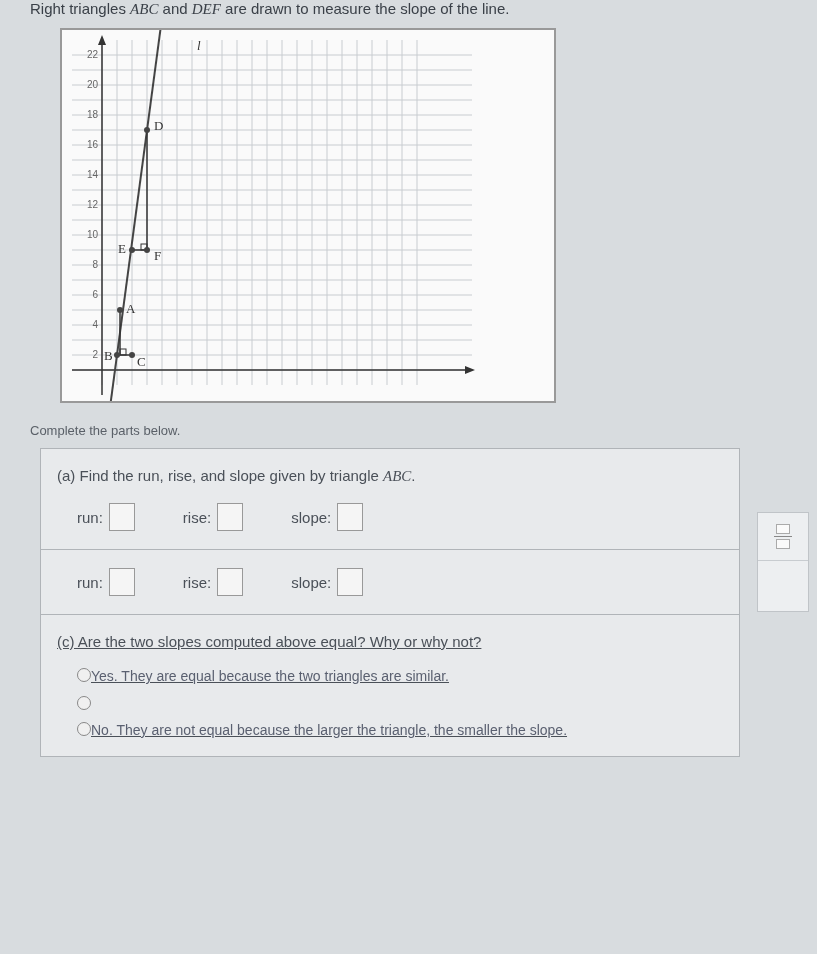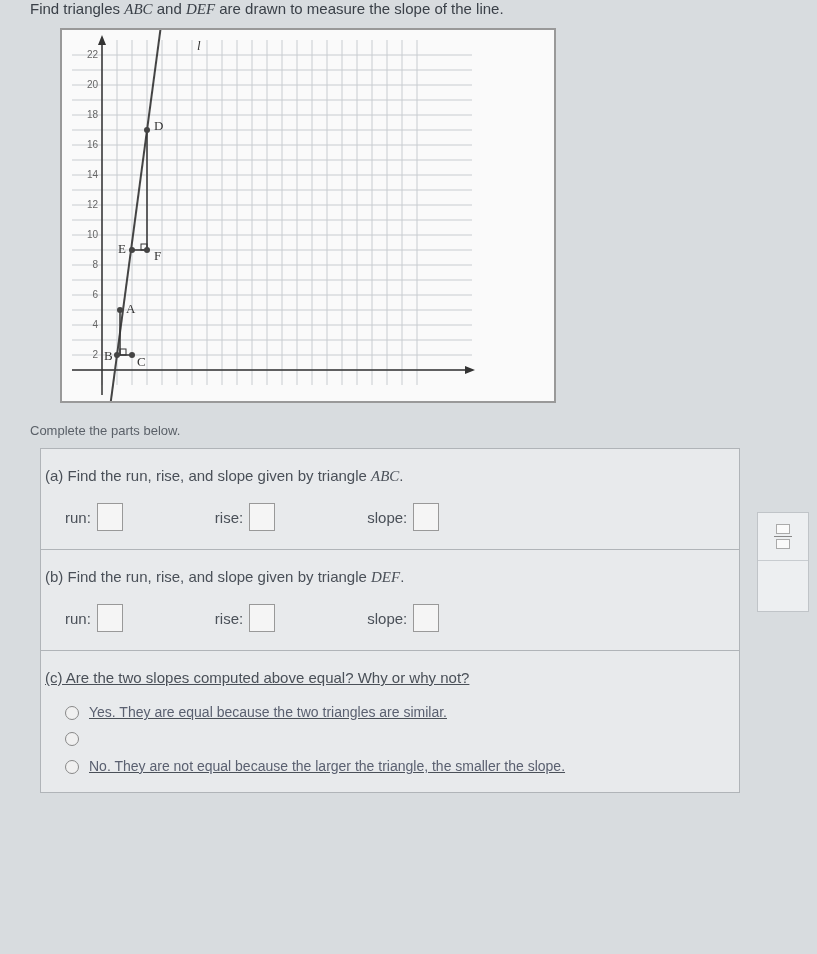--- a/index.html
+++ b/index.html
@@ -35,36 +35,36 @@
     font-size: 13px;
   }
   .answer-panel {
     margin-left: 40px;
     width: 700px;
     border: 1px solid #b0b4b8;
     background: #e8eaec;
   }
   .part {
     border-bottom: 1px solid #b0b4b8;
-    padding: 18px 4px;
+    padding: 18px 16px;
   }
   .part:last-child { border-bottom: none; text-decoration: underline; }
   .part-label { margin-bottom: 18px; color: #4a5058; }
-  .inputs-row { display: flex; gap: 92px; padding-left: 20px; align-items: flex-end; }
+  .inputs-row { display: flex; gap: 48px; padding-left: 20px; align-items: flex-end; }
   .input-group { display: flex; align-items: center; gap: 6px; }
   .input-box {
     width: 26px;
     height: 28px;
     border: 1px solid #999;
     background: #f5f5f5;
     font-size: 14px;
     text-align: center;
   }
   .options { padding-left: 20px; display: flex; flex-direction: column; gap: 12px; }
-  .option { display: flex; align-items: flex-end; gap: 10px; font-size: 14px; color: #5a6070; }
+  .option { display: flex; align-items: flex-start; font-size: 14px; color: #5a6070; }
   .radio {
     width: 14px; height: 14px; border: 1px solid #888; border-radius: 50%;
     background: #f0f0f0; flex-shrink: 0; display: flex; align-items: center; justify-content: center;
   }
   .radio.selected::after {
     content: ""; width: 8px; height: 8px; border-radius: 50%; background: #4a7090;
   }
   .side-widget {
     position: absolute;
     right: 8px;
@@ -78,21 +78,21 @@
     height: 48px; border-bottom: 1px solid #c8ccd0;
     display: flex; flex-direction: column; align-items: center; justify-content: center;
   }
   .frac-mini { width: 14px; height: 10px; background: #fafafa; border: 1px solid #aaa; }
   .frac-line { width: 18px; height: 1px; background: #888; margin: 2px 0; }
 </style>
 </head>
 <body>
 
 <div class="question-text">
-  <span>Find triangles </span><span class="italic">ABC</span><span> and </span><span class="italic">DEF</span><span> are drawn to measure the slope of the line.</span>
+  <span>Right triangles </span><span class="italic">ABC</span><span> and </span><span class="italic">DEF</span><span> are drawn to measure the slope of the line.</span>
 </div>
 
 <div class="graph-box">
   <svg width="420" height="375">
     <g stroke="#c8ccd0" stroke-width="1">
       <line x1="40" y1="10" x2="40" y2="355"></line>
         <line x1="55" y1="10" x2="55" y2="355"></line>
       <line x1="70" y1="10" x2="70" y2="355"></line>
         <line x1="85" y1="10" x2="85" y2="355"></line>
       <line x1="100" y1="10" x2="100" y2="355"></line>
@@ -204,23 +204,20 @@
         <input class="input-box" style="">
       </div>
       <div class="input-group">
         <span>slope:</span>
         <input class="input-box" style="">
       </div>
     </div>
   </div>
 
   <div class="part">
-    <div class="part-label">
-      <span>(b) Find the run, rise, and slope given by triangle </span><span class="italic">DEF</span><span>.</span>
-    </div>
     <div class="inputs-row">
       <div class="input-group">
         <span>run:</span>
         <input class="input-box" style="">
       </div>
       <div class="input-group">
         <span>rise:</span>
         <input class="input-box" style="">
       </div>
       <div class="input-group">

